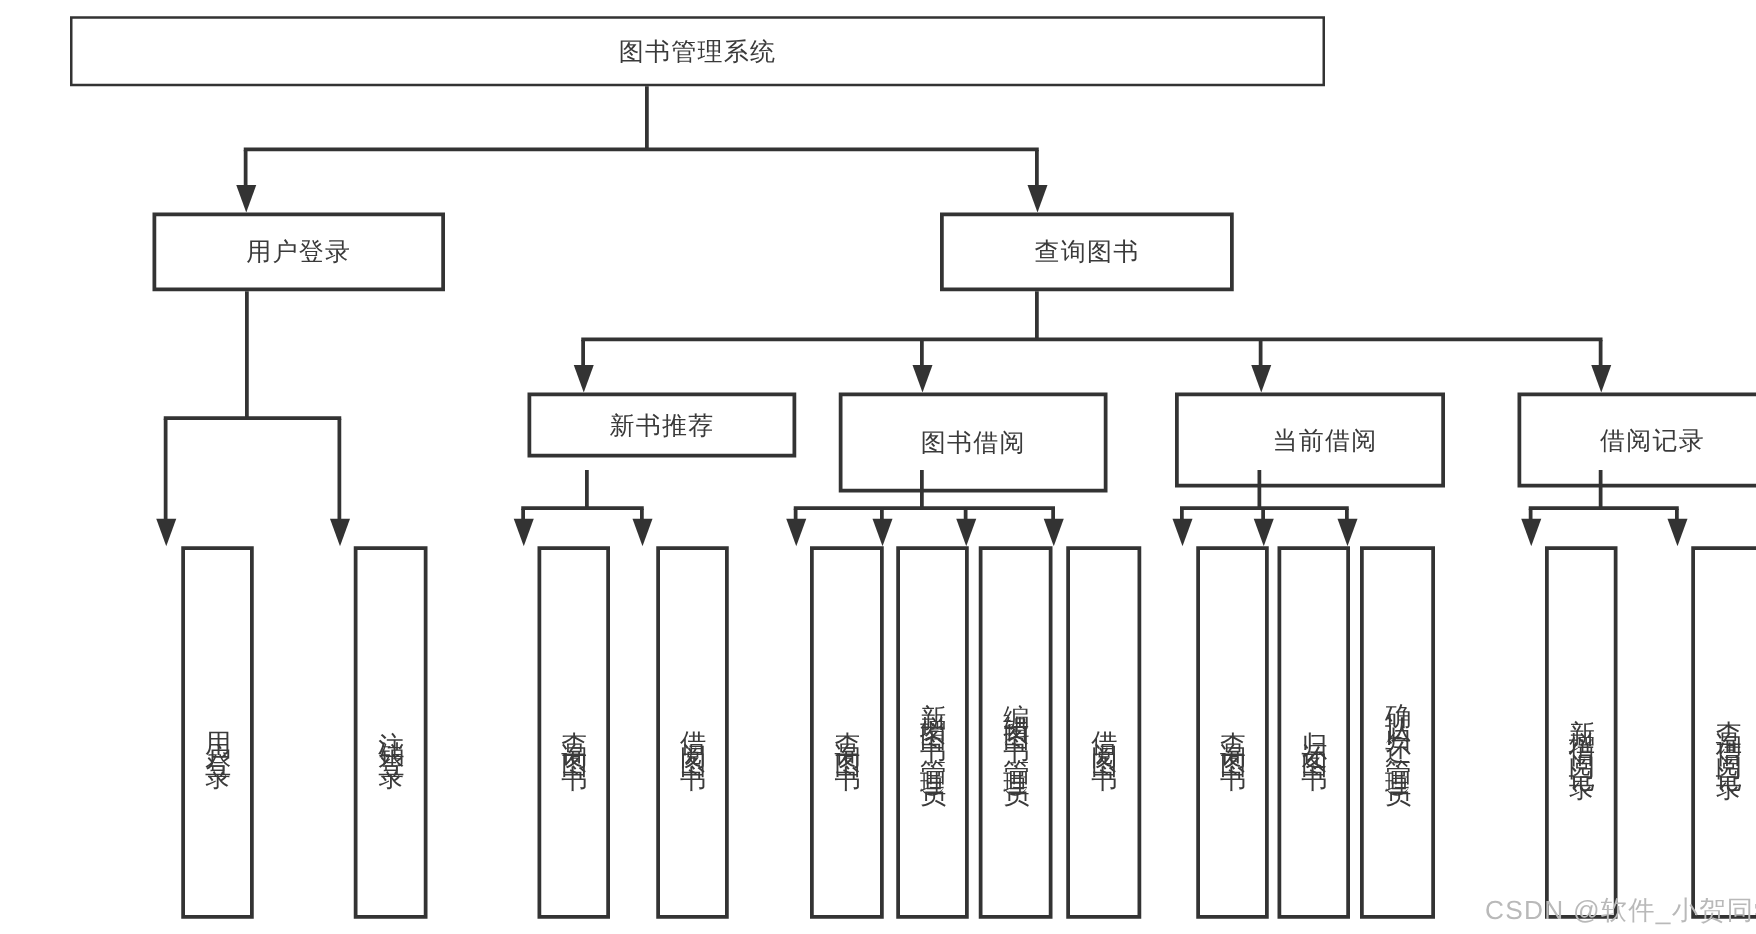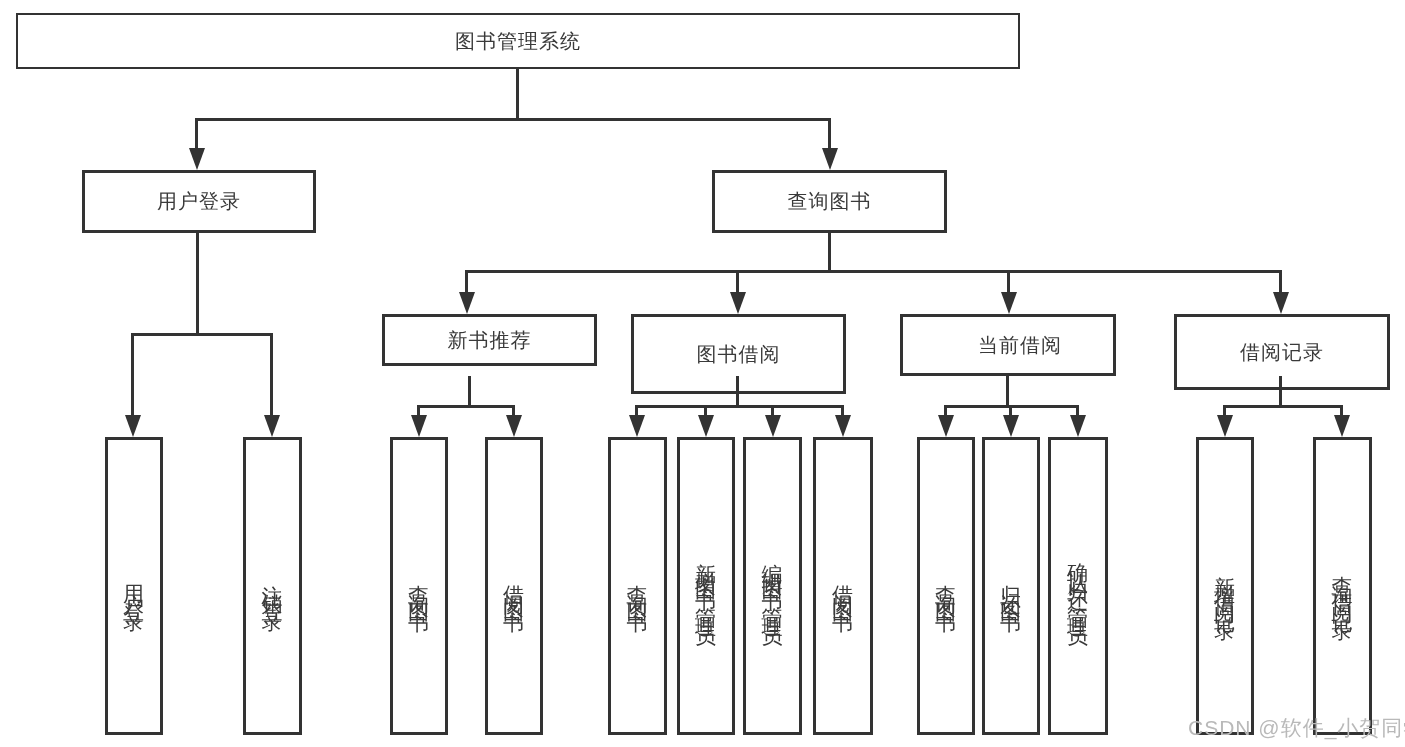--- a/index.html
+++ b/index.html
@@ -19,20 +19,21 @@
     color: var(--text);
     overflow: hidden;
   }
   .box {
     position: absolute;
     border: 3px solid var(--line);
     background: var(--background);
     display: flex;
     align-items: center;
     justify-content: center;
+    margin-left: 40px;
   }
   .hlabel {
     font-size: 20px;
     letter-spacing: 1px;
     white-space: nowrap;
   }
   .root-box { border-width: 2.5px; }
   .vtext {
     writing-mode: vertical-rl;
     text-orientation: mixed;
@@ -104,21 +105,21 @@
   <div class="arrow" style="left:1001px; top:292px;"></div>
   <div class="vline" style="left:1279px; top:272px; width:3px; height:24px;"></div>
   <div class="arrow" style="left:1273px; top:292px;"></div>
 
   <div class="box" style="left:382px; top:314px; width:215px; height:52px;">
     <span class="hlabel">新书推荐</span>
   </div>
   <div class="box" style="left:631px; top:314px; width:215px; height:80px;">
     <span class="hlabel">图书借阅</span>
   </div>
-  <div class="box" style="left:900px; top:314px; width:216px; height:62px;padding-left:24px;">
+  <div class="box" style="left:900px; top:314px; width:216px; height:76px;padding-left:24px;">
     <span class="hlabel">当前借阅</span>
   </div>
   <div class="box" style="left:1174px; top:314px; width:216px; height:76px;">
     <span class="hlabel">借阅记录</span>
   </div>
 
   <div class="vline" style="left:468px; top:376px; width:3px; height:31px;"></div>
   <div class="hline" style="left:417px; top:405px; width:98px; height:3px;"></div>
   <div class="vline" style="left:417px; top:407px; width:3px; height:12px;"></div>
   <div class="arrow" style="left:411px; top:415px;"></div>

